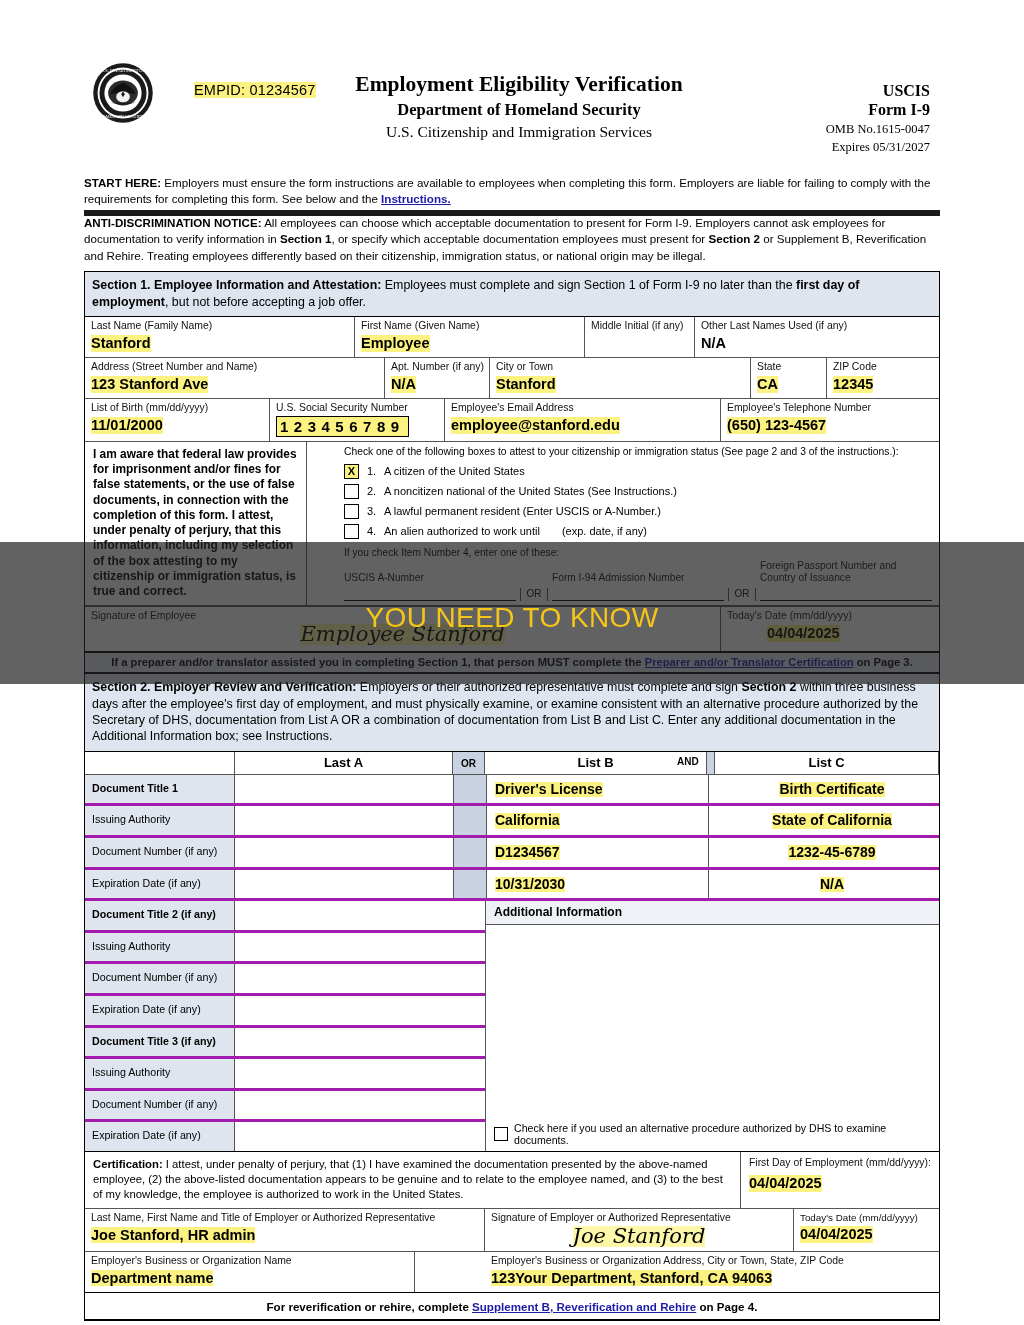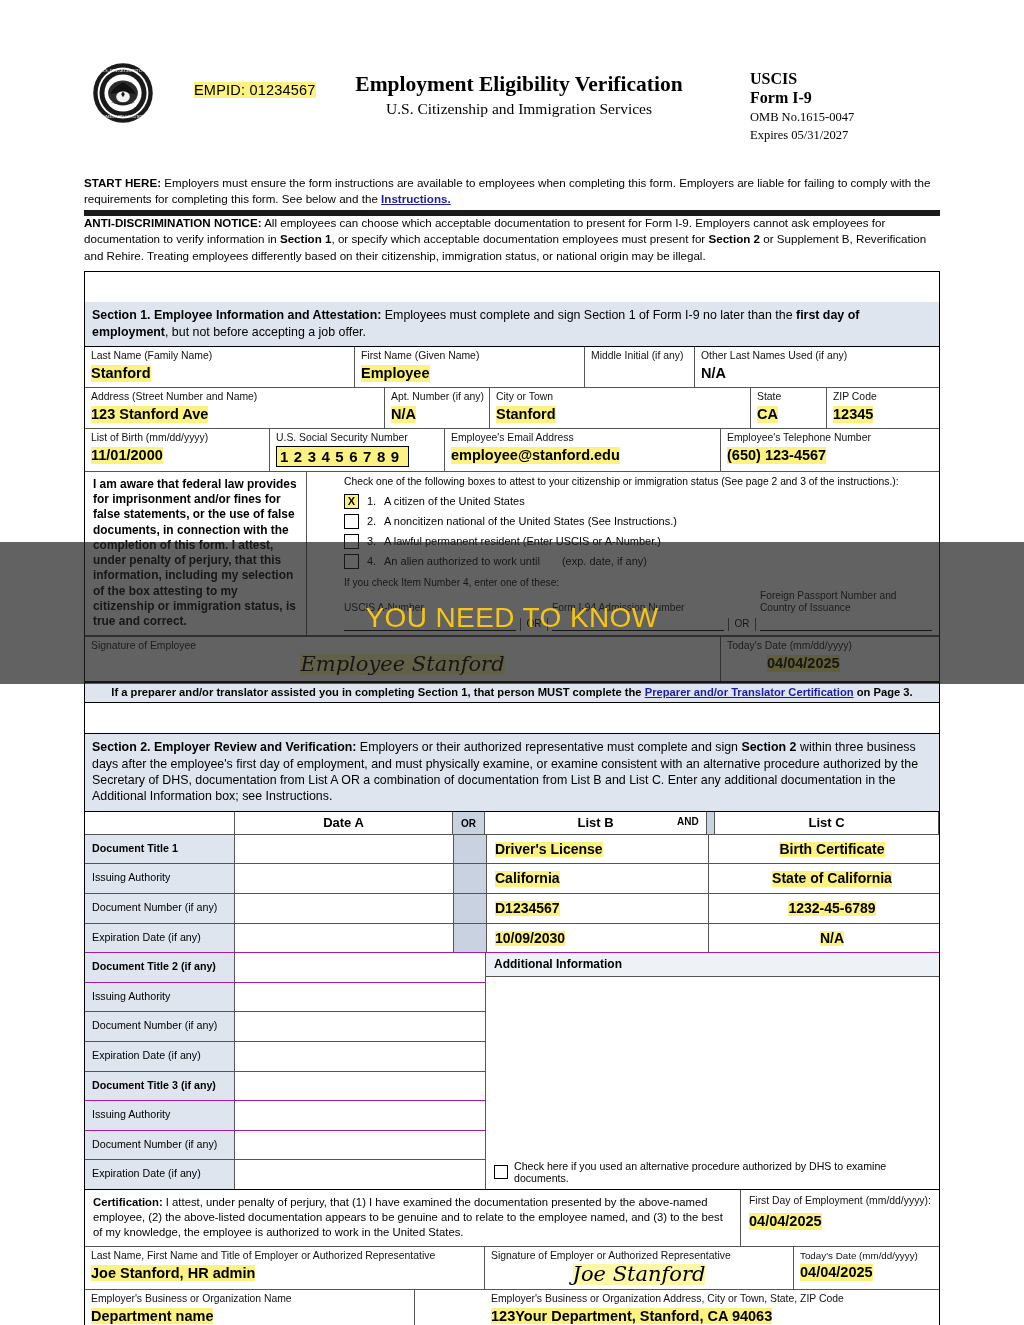--- a/index.html
+++ b/index.html
@@ -64,23 +64,23 @@
     font-weight: bold;
     margin-top: 3px;
   }
   .title-sub2 {
     font-size: 15.5px;
     margin-top: 3px;
   }
   .uscis-block {
     position: absolute;
     right: 10px;
-    top: 12px;
+    top: 24px;
     width: 180px;
-    text-align: left;
+    text-align: right;
     font-family: "Liberation Serif", serif;
   }
   .uscis-line1 { font-size: 16px; font-weight: bold; }
   .uscis-line2 { font-size: 16px; font-weight: bold; margin-top: 1px; }
   .uscis-line3 { font-size: 12.5px; margin-top: 3px; }
   .uscis-line4 { font-size: 12.5px; margin-top: 3px; }
 
   .rule-thick {
     position: absolute;
     left: 84px;
@@ -108,21 +108,20 @@
   .formwrap {
     margin: 6px 84px 0 84px;
     border: 1.5px solid #000;
   }
   .secbar {
     background: #dfe5ee;
     border-bottom: 1.5px solid #000;
     padding: 5px 7px 6px 7px;
     font-size: 12.4px;
     line-height: 1.32;
-    margin-top: 30px;
   }
   .secbar .strong { font-weight: bold; }
 
   .row { display: flex; border-bottom: 1px solid #555; }
   .row:last-child { border-bottom: none; }
   .cell {
     position: relative;
     padding: 3px 6px 4px 6px;
     border-right: 1px solid #555;
     box-sizing: border-box;
@@ -239,21 +238,21 @@
     border-right: 1px solid #555;
     box-sizing: border-box;
   }
   .lh.orcell, .lh.andcell {
     background: #c9d2e0;
     font-size: 10px;
     font-weight: bold;
     padding-top: 6px;
   }
 
-  .s2row { display: flex; border-bottom: 1px solid #a21caf; height: 28.6px; }
+  .s2row { display: flex; border-bottom: 3px solid #a21caf; height: 28.6px; }
   .s2lab {
     width: 150px;
     background: #dfe5ee;
     border-right: 1px solid #555;
     font-size: 10.7px;
     padding: 7px 0 0 7px;
     box-sizing: border-box;
     flex: 0 0 auto;
   }
   .s2lab.b { font-weight: bold; }
@@ -370,20 +369,21 @@
       </svg>
     </div>
 
     <div class="empid">
       <span class="hl"><span>EMPID:</span>
       <span>01234567</span></span>
     </div>
 
     <div class="title-block">
       <div class="title-main">Employment Eligibility Verification</div>
+      <div class="title-sub1">Department of Homeland Security</div>
       <div class="title-sub2">U.S. Citizenship and Immigration Services</div>
     </div>
 
     <div class="uscis-block">
       <div class="uscis-line1">USCIS</div>
       <div class="uscis-line2">Form I-9</div>
       <div class="uscis-line3">OMB No.1615-0047</div>
       <div class="uscis-line4">Expires 05/31/2027</div>
     </div>
   </div>
@@ -528,21 +528,21 @@
     <div class="prepbar">
       <span>If a preparer and/or translator assisted you in completing Section 1, that person MUST complete the </span><a class="lnk" href="#">Preparer and/or Translator Certification</a><span> on Page 3.</span>
     </div>
 
     <div class="secbar" style="border-top:1px solid #000">
       <span class="strong">Section 2. Employer Review and Verification:</span><span> Employers or their authorized representative must complete and sign </span><b>Section 2</b><span> within three business days after the employee's first day of employment, and must physically examine, or examine consistent with an alternative procedure authorized by the Secretary of DHS, documentation from List A OR a combination of documentation from List B and List C.  Enter any additional documentation in the Additional Information box; see Instructions.</span>
     </div>
 
     <div class="listhdr">
       <div class="lh" style="width:150px">&nbsp;</div>
-      <div class="lh" style="width:218px">Date A</div>
+      <div class="lh" style="width:218px">Last A</div>
       <div class="lh orcell" style="width:32px">OR</div>
       <div class="lh" style="width:222px">List B</div>
       <div class="lh andcell" style="width:8px;font-size:0"></div>
       <div class="lh" style="flex:1;position:relative">
         <span style="position:absolute;left:-38px;top:4px;font-size:10px">AND</span>
         <span>List C</span>
       </div>
     </div>
 
     <div class="s2row">
@@ -566,21 +566,21 @@
       <div class="s2a"></div>
       <div class="s2or"></div>
       <div class="s2b"><span class="s2v hl">D1234567</span></div>
       <div class="s2and"></div>
       <div class="s2c"><span class="s2v hl">1232-45-6789</span></div>
     </div>
     <div class="s2row">
       <div class="s2lab">Expiration Date (if any)</div>
       <div class="s2a"></div>
       <div class="s2or"></div>
-      <div class="s2b"><span class="s2v hl">10/09/2030</span></div>
+      <div class="s2b"><span class="s2v hl">10/31/2030</span></div>
       <div class="s2and"></div>
       <div class="s2c"><span class="s2v hl">N/A</span></div>
     </div>
 
     <div style="display:flex">
       <div style="width:400px;flex:0 0 auto">
         <div class="s2row">
           <div class="s2lab b">Document Title 2 (if any)</div>
           <div class="s2a" style="width:250px"></div>
         </div>

